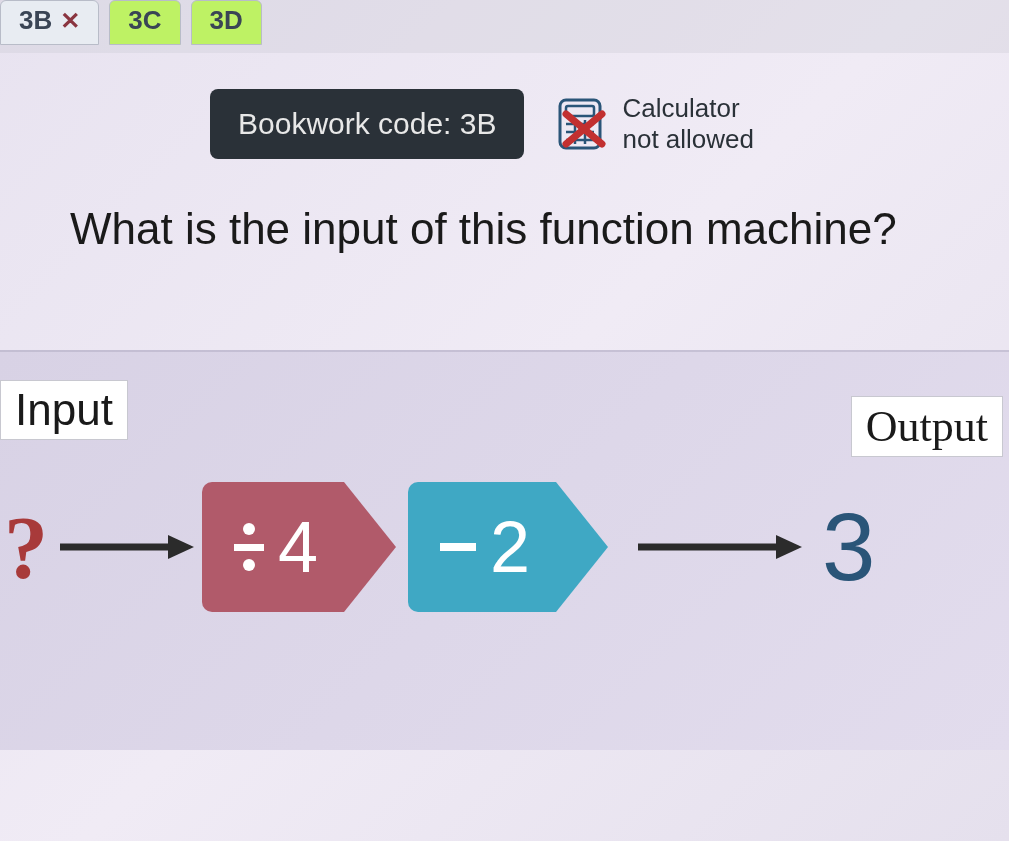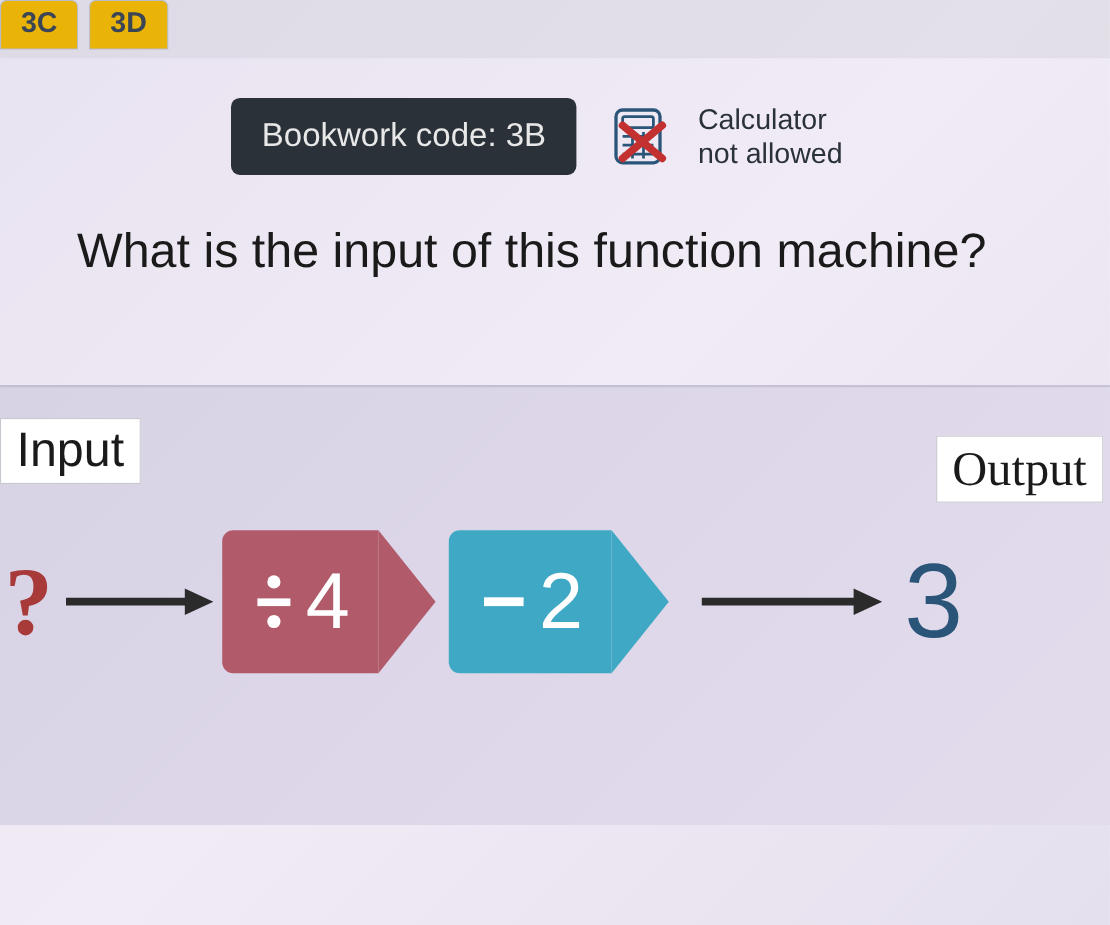--- a/index.html
+++ b/index.html
@@ -11,21 +11,21 @@
     overflow: hidden;
     position: relative;
   }
   .tab-bar {
     display: flex;
     gap: 10px;
     padding: 0 0 8px 0;
     background: rgba(200,200,210,0.3);
   }
   .tab {
-    background: #eab308;
+    background: #bef264;
     border-radius: 6px 6px 0 0;
     padding: 4px 18px 8px 18px;
     font-weight: bold;
     font-size: 26px;
     color: #3a4555;
     display: flex;
     align-items: center;
     gap: 8px;
     border: 1px solid #b8bcc8;
   }
@@ -46,21 +46,21 @@
   .bookwork-badge {
     background: #2a3138;
     color: #e8e8e8;
     font-size: 30px;
     padding: 18px 28px;
     border-radius: 8px;
   }
   .calc-block {
     display: flex;
     align-items: center;
-    gap: 24px;
+    gap: 12px;
   }
   .calc-icon {
     position: relative;
     width: 56px;
     height: 56px;
   }
   .calc-icon svg { width: 56px; height: 56px; }
   .calc-text {
     display: flex;
     flex-direction: column;
@@ -154,20 +154,24 @@
   .divide-sym, .minus-sym {
     display: inline-flex;
     align-items: center;
     justify-content: center;
   }
 </style>
 </head>
 <body>
 
 <div class="tab-bar">
+  <div class="tab active">
+    <span>3B</span>
+    <span class="tab-close">✕</span>
+  </div>
   <div class="tab">
     <span>3C</span>
   </div>
   <div class="tab">
     <span>3D</span>
   </div>
 </div>
 
 <div class="info-row">
   <div class="bookwork-badge">

